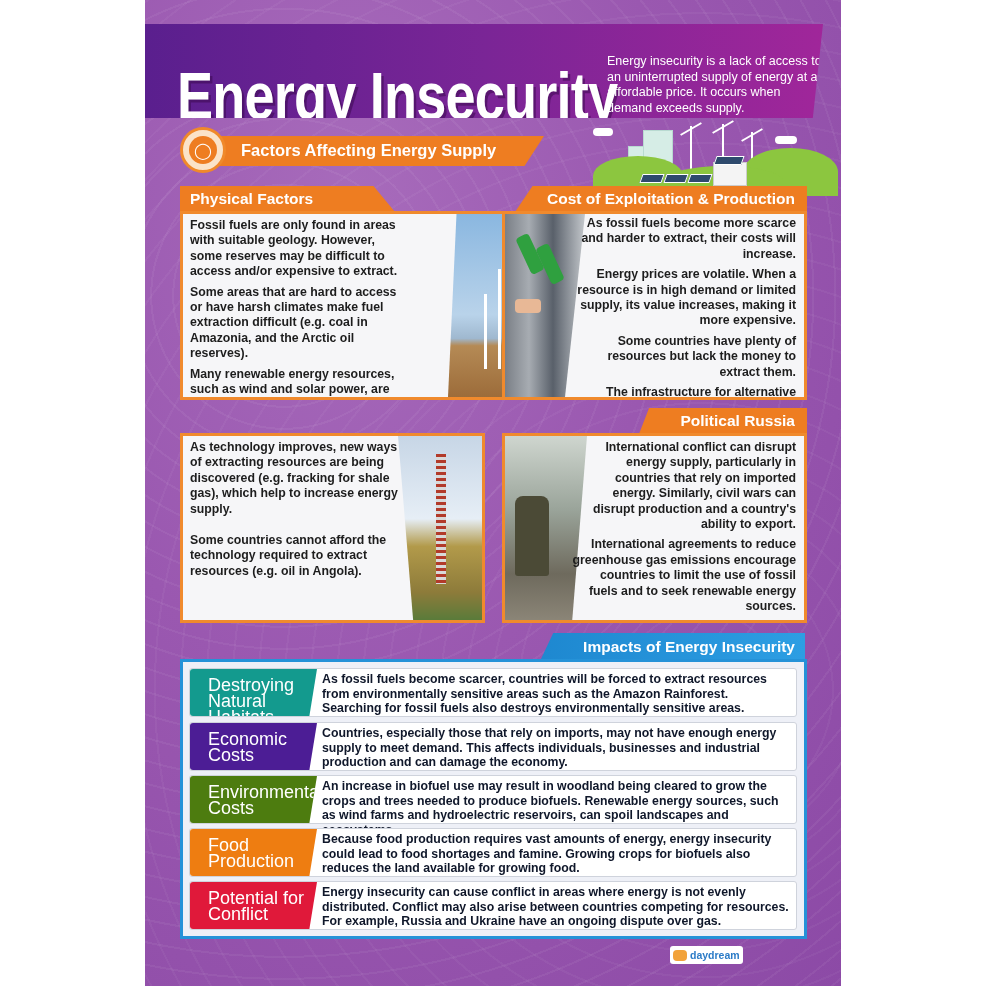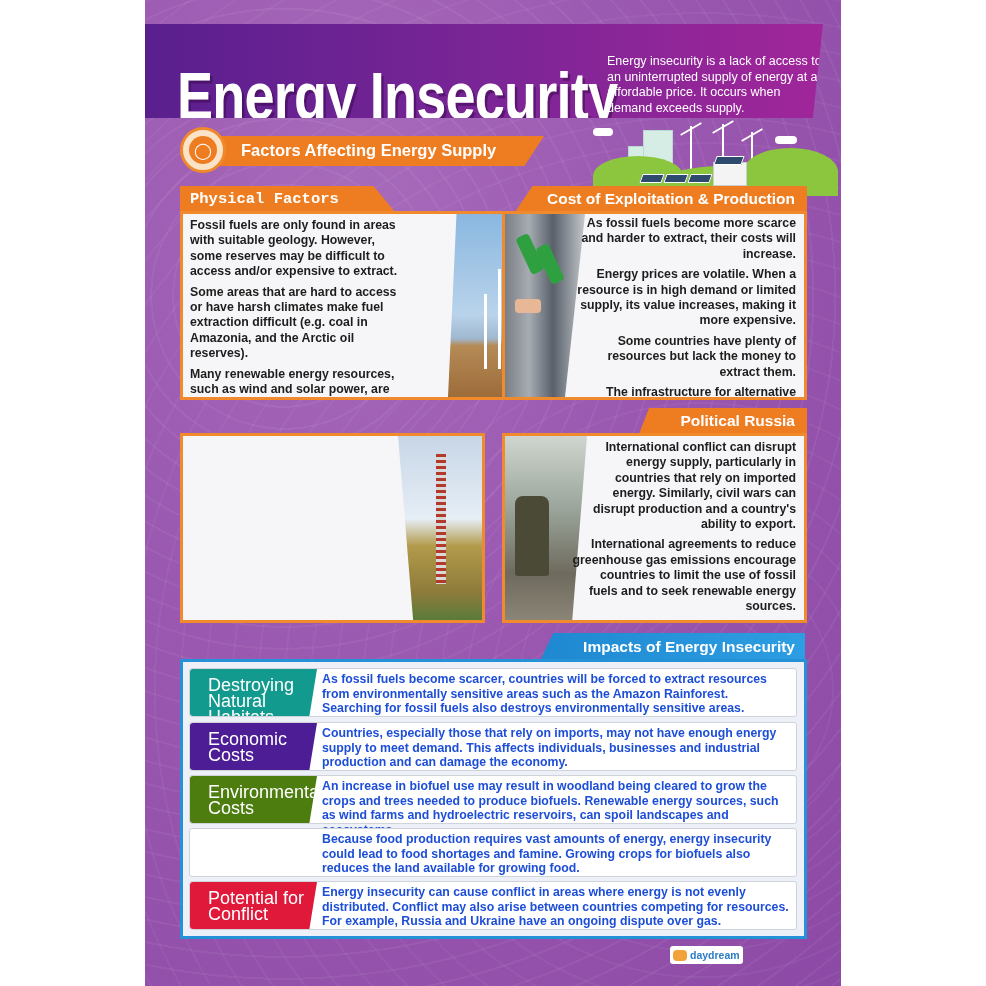--- a/index.html
+++ b/index.html
@@ -65,21 +65,21 @@
   .turbine-hub { position: absolute; width: 24px; height: 2px; background: #fff; transform: rotate(-30deg); }
   .cloud { position: absolute; background: #fff; border-radius: 10px; height: 8px; }
   .panel { position: absolute; height: 9px; width: 22px; background: #2e4a6d; border: 1px solid #fff; transform: skewX(-20deg); }
   .house { position: absolute; background: #f4f4f4; border: 1px solid #ccc; }
 
   
   .sec-header {
     position: absolute; height: 26px; background: #ee7d21; color: #fff;
     font-weight: bold; font-size: 15.5px; line-height: 26px; white-space: nowrap;
   }
-  .sec-header.left { clip-path: polygon(0 0, 90% 0, 100% 100%, 0 100%); padding-left: 10px; font-family: Liberation Mono, monospace; }
+  .sec-header.left { clip-path: polygon(0 0, 90% 0, 100% 100%, 0 100%); padding-left: 10px; }
   .sec-header.right { clip-path: polygon(6% 0, 100% 0, 100% 100%, 0 100%); text-align: right; padding-right: 12px; }
 
   .sec-box {
     position: absolute; background: #f6f6f8; border: 3px solid #f08a2d;
     overflow: hidden;
   }
   .sec-text {
     position: absolute; font-size: 12.3px; line-height: 15.4px; color: #1d1d1d; font-weight: bold;
   }
   .sec-text p { margin-bottom: 5px; }
@@ -127,21 +127,21 @@
     background: #ffffff; border: 1px solid #cfd3dc; border-radius: 3px;
   }
   .impact-label {
     position: absolute; left: 0; top: 0; width: 127px; height: 100%;
     clip-path: polygon(0 0, 100% 0, 94% 100%, 0 100%);
     color: #fff; font-size: 18px; line-height: 16px; padding: 8px 0 0 18px; font-weight: normal;
     border-radius: 3px 0 0 3px;
   }
   .impact-text {
     position: absolute; left: 132px; top: 3px; right: 6px;
-    font-size: 12.3px; line-height: 14.6px; color: #1d4ed8; font-weight: bold;
+    font-size: 12.3px; line-height: 14.6px; color: #0f172a; font-weight: bold;
   }
 
   .logo {
     position: absolute; left: 525px; top: 946px; width: 73px; height: 18px;
     background: #fff; border-radius: 3px; display: flex; align-items: center; padding-left: 3px;
   }
   .logo-icon { width: 14px; height: 11px; background: #f2a23a; border-radius: 4px; margin-right: 3px; }
   .logo-text { color: #2b7bc7; font-weight: bold; font-size: 10.5px; text-align: right; }
 </style>
 </head>
@@ -209,20 +209,22 @@
       <p>Some countries have plenty of resources but lack the money to extract them.</p>
       <p>The infrastructure for alternative renewable energy production can be costly.</p>
     </div>
   </div>
 
   <div class="sec-box" style="left:35px;top:433px;width:305px;height:190px;">
     <div class="photo photo-rig">
       <div class="rig-tower" style="left:38px;top:18px;height:130px;"></div>
     </div>
     <div class="sec-text" style="left:7px;top:4px;width:210px;">
+      <p style="margin-bottom:16px;">As technology improves, new ways of extracting resources are being discovered (e.g. fracking for shale gas), which help to increase energy supply.</p>
+      <p>Some countries cannot afford the technology required to extract resources (e.g. oil in Angola).</p>
     </div>
   </div>
 
   <div class="sec-header right" style="left:494px;top:408px;width:168px;">Political Russia</div>
   <div class="sec-box" style="left:357px;top:433px;width:305px;height:190px;">
     <div class="photo photo-protest">
       <div class="soldier" style="left:10px;top:60px;width:34px;height:80px;"></div>
     </div>
     <div class="sec-text right" style="right:8px;top:4px;width:225px;">
       <p>International conflict can disrupt energy supply, particularly in countries that rely on imported energy. Similarly, civil wars can disrupt production and a country's ability to export.</p>
@@ -238,20 +240,21 @@
     </div>
     <div class="impact-row" style="top:60px;">
       <div class="impact-label" style="background:#4c1d95;">Economic Costs</div>
       <div class="impact-text">Countries, especially those that rely on imports, may not have enough energy supply to meet demand. This affects individuals, businesses and industrial production and can damage the economy.</div>
     </div>
     <div class="impact-row" style="top:113px;">
       <div class="impact-label" style="background:#4d7c0f;">Environmental Costs</div>
       <div class="impact-text">An increase in biofuel use may result in woodland being cleared to grow the crops and trees needed to produce biofuels. Renewable energy sources, such as wind farms and hydroelectric reservoirs, can spoil landscapes and ecosystems.</div>
     </div>
     <div class="impact-row" style="top:166px;">
+      <div class="impact-label" style="background:#ee7d11;">Food Production</div>
       <div class="impact-text">Because food production requires vast amounts of energy, energy insecurity could lead to food shortages and famine. Growing crops for biofuels also reduces the land available for growing food.</div>
     </div>
     <div class="impact-row" style="top:219px;">
       <div class="impact-label" style="background:#e0193a;">Potential for Conflict</div>
       <div class="impact-text">Energy insecurity can cause conflict in areas where energy is not evenly distributed. Conflict may also arise between countries competing for resources. For example, Russia and Ukraine have an ongoing dispute over gas.</div>
     </div>
   </div>
 
   <div class="logo">
     <div class="logo-icon"></div>

